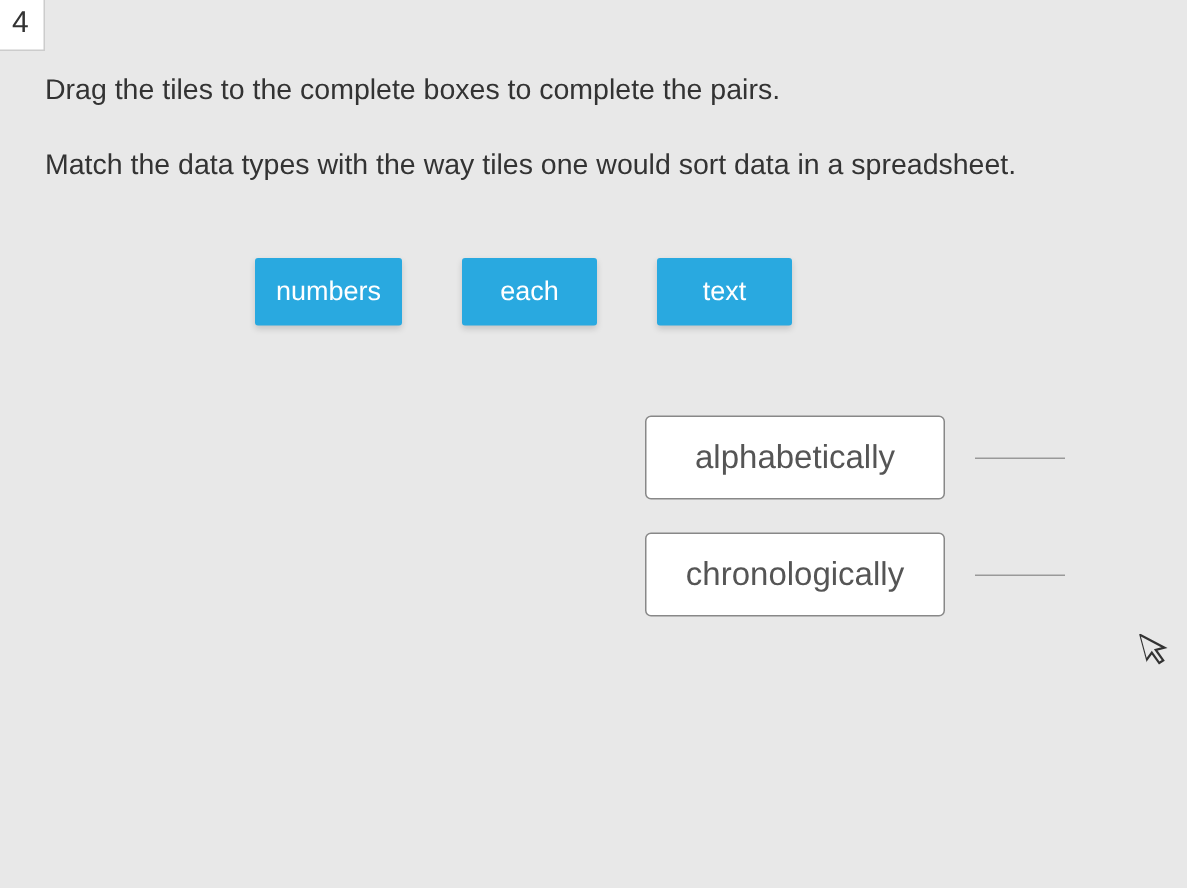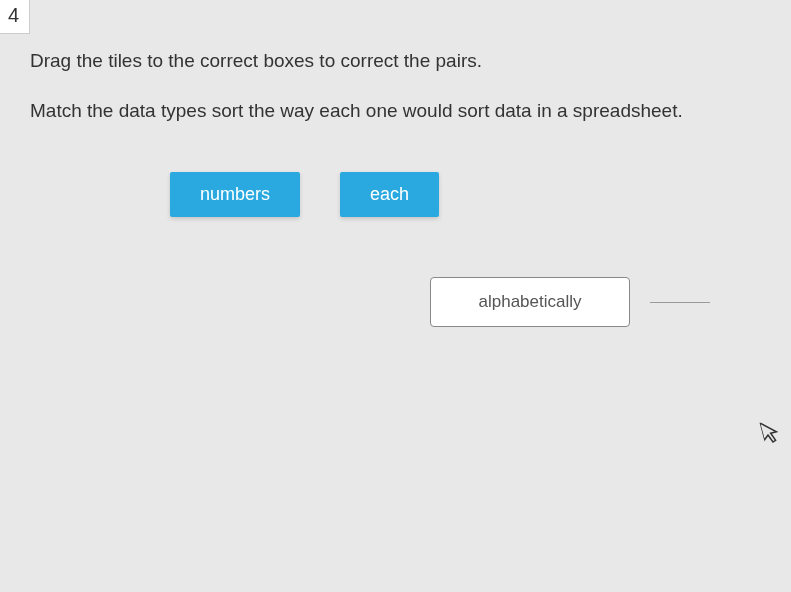--- a/index.html
+++ b/index.html
@@ -42,21 +42,21 @@
     }
     .tiles-row {
       display: flex;
       gap: 40px;
       margin-left: 140px;
       margin-bottom: 60px;
     }
     .tile {
       background: #29a9e0;
       color: #ffffff;
-      padding: 12px 30px;
+      padding: 12px 14px;
       font-size: 18px;
       cursor: grab;
       border-radius: 2px;
       text-align: center;
       min-width: 90px;
       box-shadow: 0 2px 4px rgba(0,0,0,0.15);
     }
     .drop-zones {
       margin-left: 400px;
       display: flex;
@@ -66,21 +66,21 @@
     .drop-row {
       display: flex;
       align-items: center;
       gap: 20px;
     }
     .drop-box {
       background: #ffffff;
       border: 1px solid #888;
       border-radius: 4px;
       padding: 14px 18px;
-      font-size: 17px;
+      font-size: 22px;
       color: #555;
       min-width: 200px;
       text-align: center;
     }
     .connector {
       width: 60px;
       height: 1px;
       background: #999;
     }
     .cursor-icon {
@@ -91,31 +91,36 @@
       color: #333;
       transform: rotate(-15deg);
     }
   </style>
 </head>
 <body>
 
 <div class="question-number">4</div>
 
 <div class="content">
-  <p class="instruction">Drag the tiles to the correct boxes to correct the pairs.</p>
-  <p class="prompt">Match the data types sort the way each one would sort data in a spreadsheet.</p>
+  <p class="instruction">Drag the tiles to the complete boxes to complete the pairs.</p>
+  <p class="prompt">Match the data types with the way tiles one would sort data in a spreadsheet.</p>
 
   <div class="tiles-row">
     <div class="tile">numbers</div>
     <div class="tile">each</div>
+    <div class="tile">text</div>
   </div>
 
   <div class="drop-zones">
     <div class="drop-row">
       <div class="drop-box">alphabetically</div>
+      <div class="connector"></div>
+    </div>
+    <div class="drop-row">
+      <div class="drop-box">chronologically</div>
       <div class="connector"></div>
     </div>
   </div>
 </div>
 
 <div class="cursor-icon">
   <svg width="18" height="24" viewBox="0 0 18 24">
     <path d="M0 0 L0 18 L5 14 L8 22 L11 21 L8 13 L14 13 Z" fill="none" stroke="#333" stroke-width="1.5"></path>
   </svg>
 </div>

